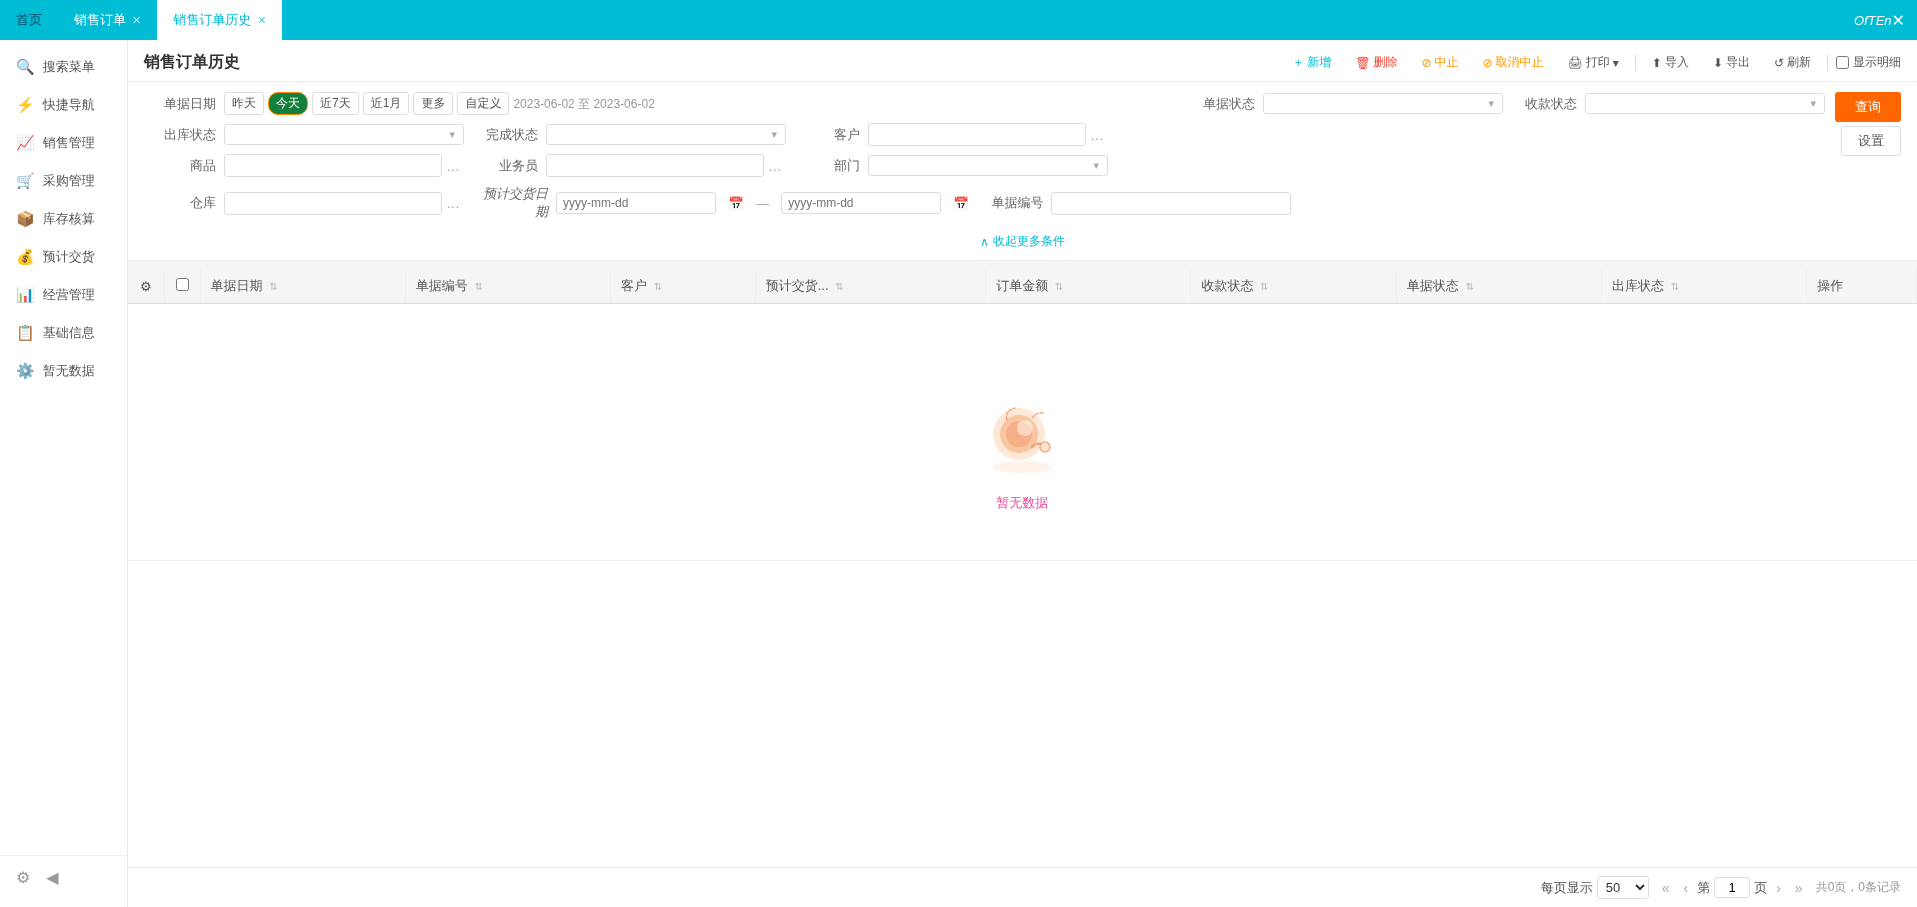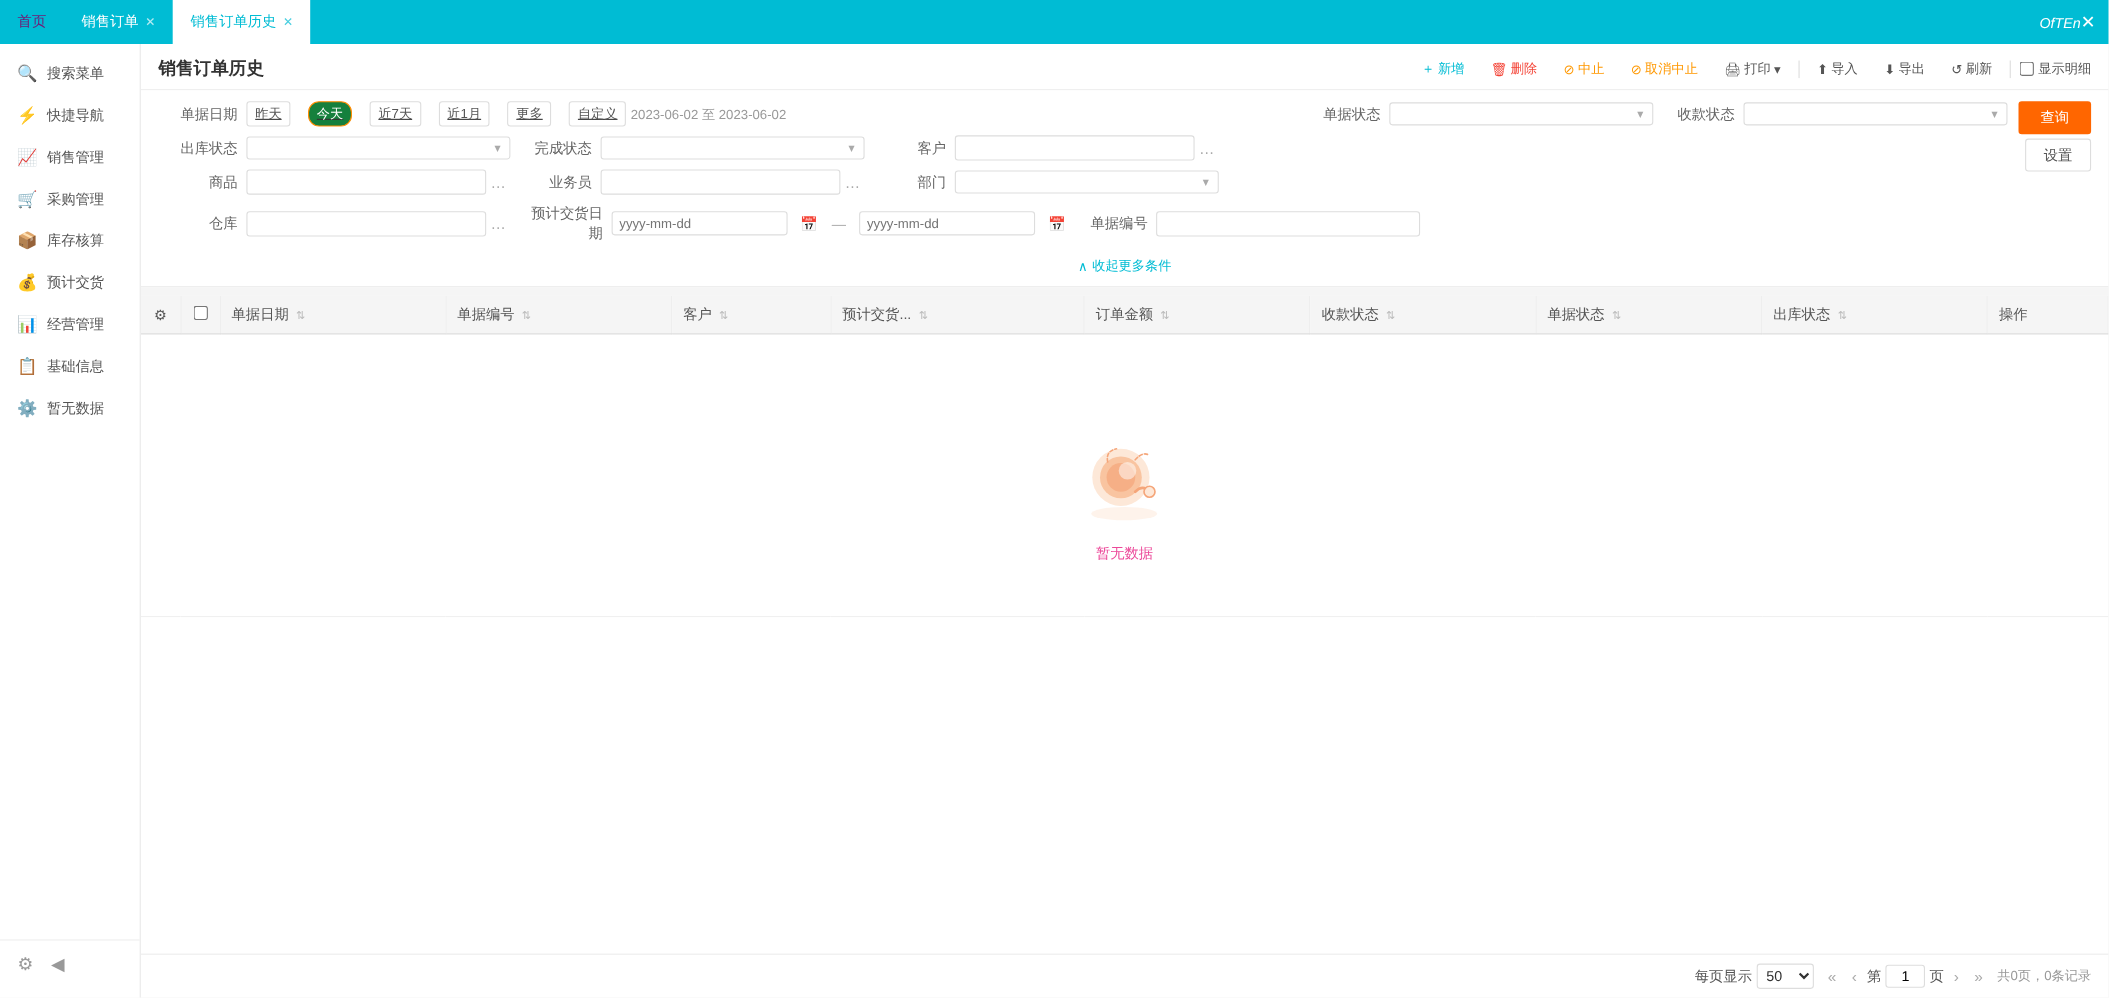--- a/index.html
+++ b/index.html
@@ -32,21 +32,21 @@
       background: #fff;
       color: #00bcd4;
     }
     .tab-item .tab-close {
       font-size: 11px;
       opacity: 0.7;
       cursor: pointer;
     }
     .tab-item.home {
       background: transparent;
-      color: #701a75;
+      color: #0c4a6e;
       justify-content: flex-end;
     }
     .top-bar-right {
       display: flex;
       align-items: center;
       padding: 0 12px;
       gap: 0;
       color: #fff;
       font-size: 13px;
     }
@@ -167,23 +167,22 @@
       width: 80px;
       color: #666;
       font-size: 13px;
       text-align: right;
       padding-right: 8px;
       flex-shrink: 0;
     }
     .date-quick-btns {
       display: flex;
       align-items: center;
-      gap: 16px;
+      gap: 4px;
       flex-wrap: nowrap;
-      text-decoration: underline;
     }
     .date-btn {
       padding: 2px 7px;
       border: 1px solid #ddd;
       border-radius: 3px;
       cursor: pointer;
       font-size: 12px;
       color: #555;
       background: #fff;
       white-space: nowrap;
@@ -569,21 +568,21 @@
               <span class="arrow">▾</span>
             </div>
           </div>
 
           <div class="filter-row">
             <span class="filter-label">仓库</span>
             <div style="display:flex; align-items:center; flex:1; max-width:240px;">
               <input class="input-control" style="flex: 1 1 0%;">
               <span class="dots-btn">…</span>
             </div>
-            <span class="filter-label" style="width:80px; margin-left:12px;">预计交货日期</span>
+            <span class="filter-label" style="width:80px; margin-left:12px;font-style:italic;">预计交货日期</span>
             <div class="date-input-group">
               <input class="input-control" placeholder="yyyy-mm-dd" style="width: 100px; color: rgb(204, 204, 204);">
               <span class="date-cal-icon">📅</span>
               <span class="date-dash">—</span>
               <input class="input-control" placeholder="yyyy-mm-dd" style="width: 100px; color: rgb(204, 204, 204);">
               <span class="date-cal-icon">📅</span>
             </div>
             <span class="filter-label" style="width:70px; margin-left:12px;">单据编号</span>
             <input class="input-control" style="flex: 1 1 0%; max-width: 240px;">
           </div>

